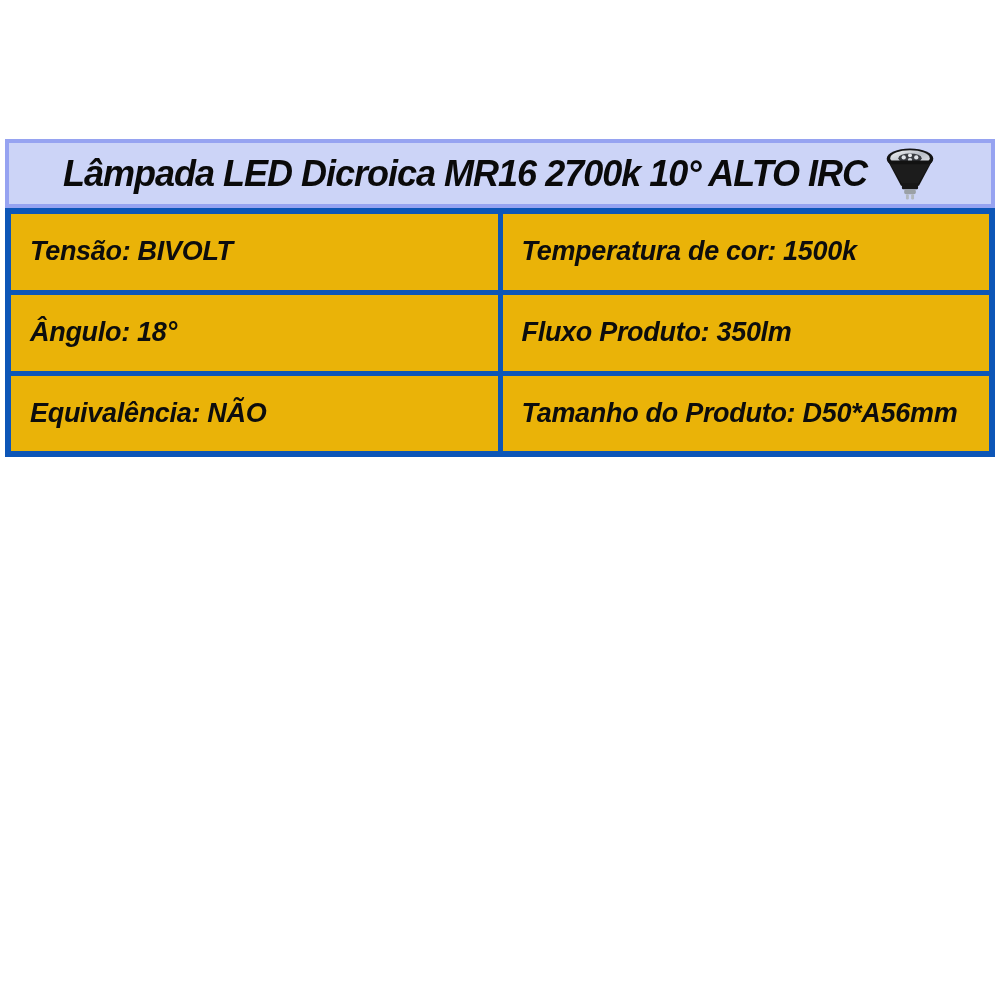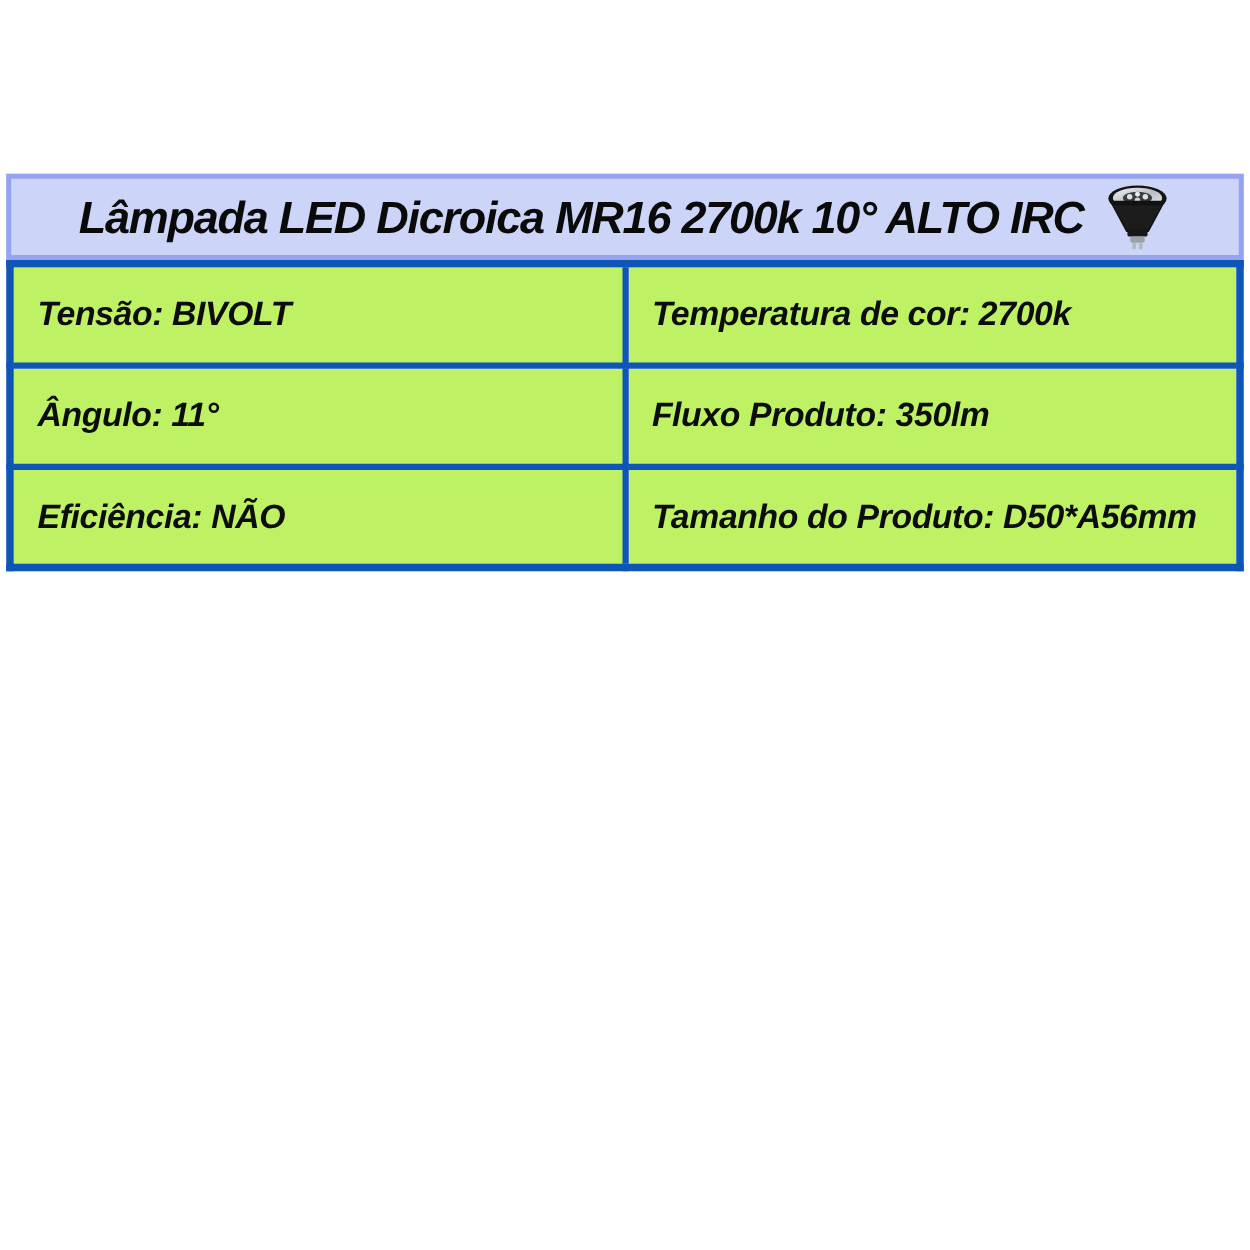--- a/index.html
+++ b/index.html
@@ -42,21 +42,21 @@
   }
   table.specs {
     width: 100%;
     border-collapse: collapse;
     table-layout: fixed;
     border: 6px solid #0d56b7;
   }
   table.specs td {
     box-sizing: border-box;
     border: 5px solid #0d56b7;
-    background: #bef264;
+    background: #eab308;
     height: 81px;
     padding: 0 10px 0 19px;
     font-weight: bold;
     font-size: 27px;
     color: #0d0d0d;
     letter-spacing: -0.3px;
     vertical-align: middle;
     white-space: nowrap;
     overflow: hidden;
   }
@@ -94,26 +94,26 @@
 
       <rect x="25.5" y="51.5" width="3.2" height="6" rx="1.4" fill="#b2b8be"></rect>
       <rect x="31.3" y="51.5" width="3.2" height="6" rx="1.4" fill="#b2b8be"></rect>
     </svg>
   </div>
 
   <table class="specs">
     <tbody>
         <tr>
       <td>Tensão: BIVOLT</td>
-      <td>Temperatura de cor: 2700k</td>
+      <td>Temperatura de cor: 1500k</td>
     </tr>
     <tr>
-      <td>Ângulo: 11°</td>
+      <td>Ângulo: 18°</td>
       <td>Fluxo Produto: 350lm</td>
     </tr>
     <tr>
-      <td>Eficiência: NÃO</td>
+      <td>Equivalência: NÃO</td>
       <td>Tamanho do Produto: D50*A56mm</td>
     </tr>
   </tbody>
     </table>
 
 </div>
 
 </body></html>

